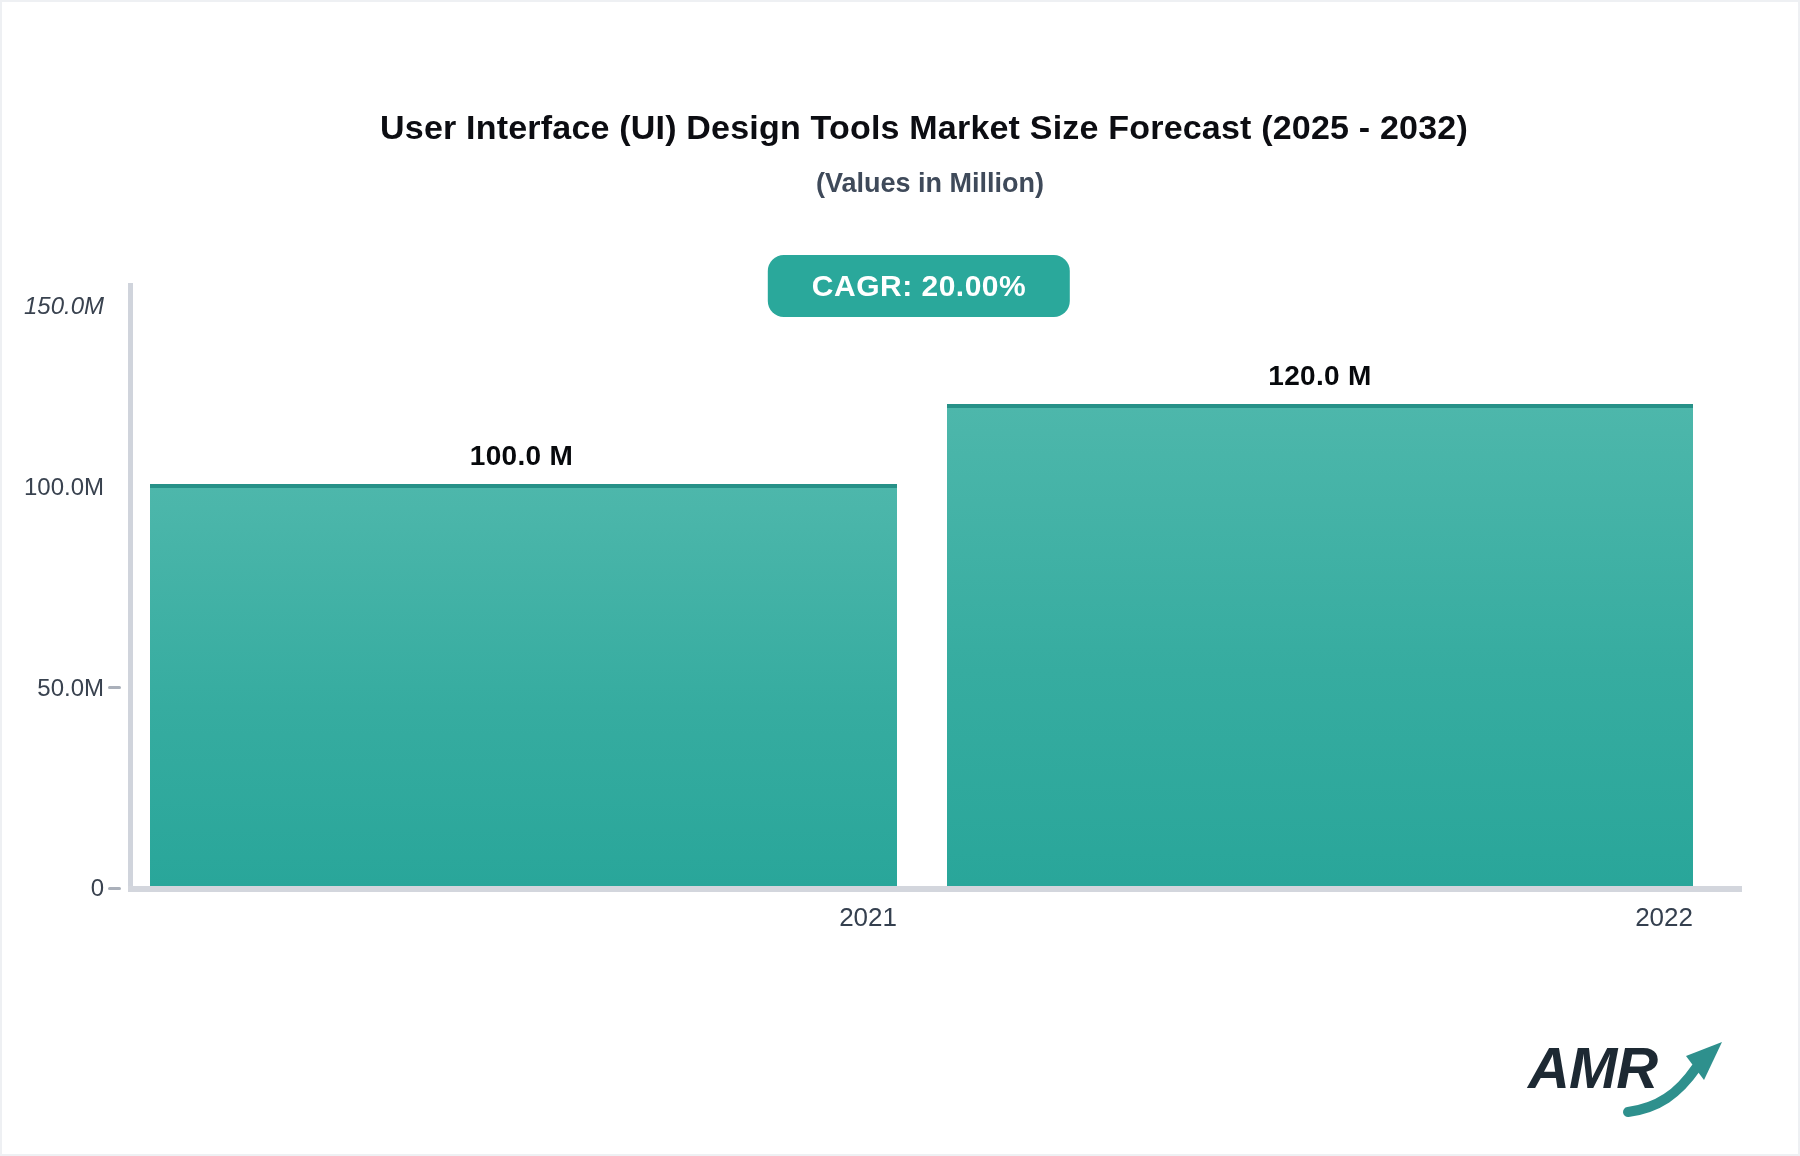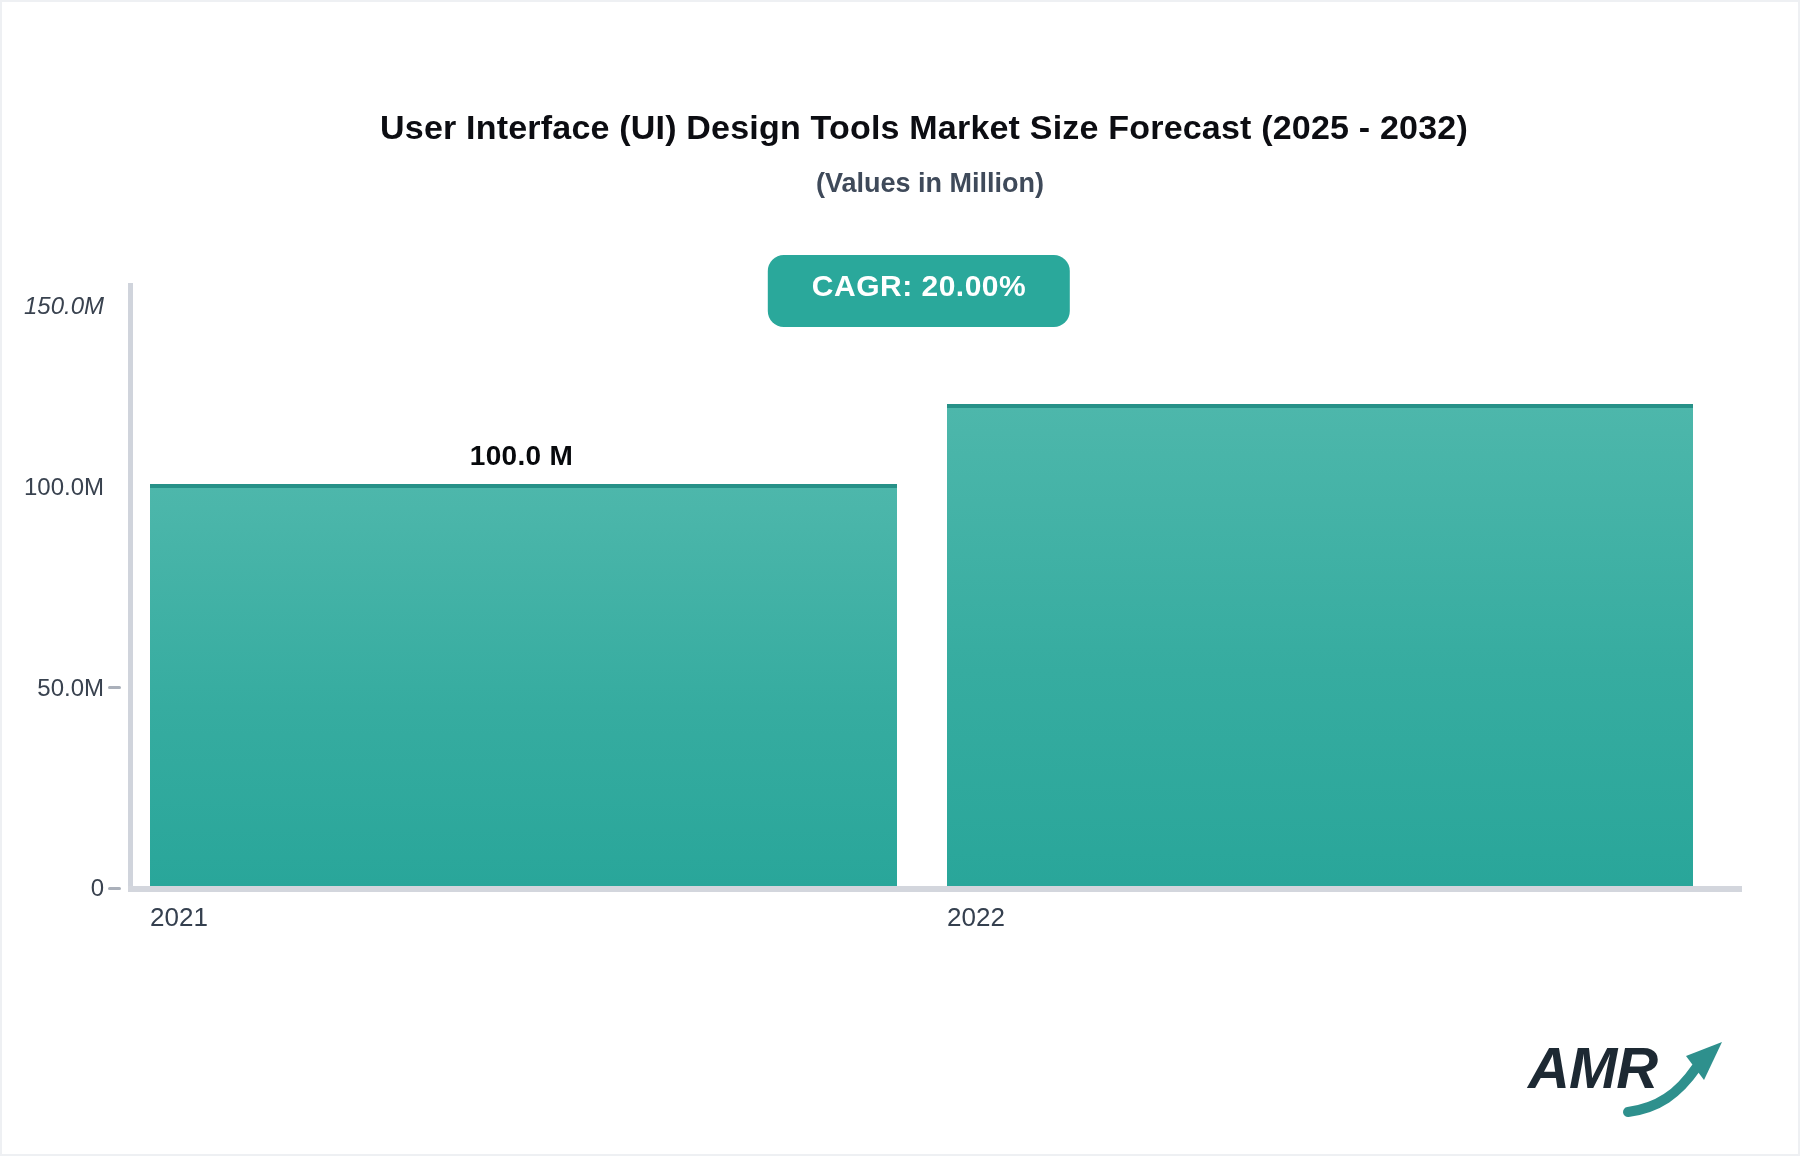--- a/index.html
+++ b/index.html
@@ -19,21 +19,21 @@
   }
   .chart-subtitle{
     position:absolute;top:168px;left:924px;transform:translateX(-50%);
     white-space:nowrap;
     font-size:27px;font-weight:700;color:#3f4a5a;margin-left:6px;
   }
   .cagr-badge{
     position:absolute;top:255px;left:919px;transform:translateX(-50%);
     background:#2aa89b;color:#ffffff;
     font-size:30px;font-weight:700;letter-spacing:.5px;
-    line-height:62px;height:72px;padding:0 44px;border-radius:16px;
+    line-height:62px;height:62px;padding:0 44px;border-radius:16px;
     white-space:nowrap;
   }
   
   .y-axis-line{position:absolute;left:128px;top:283px;width:5px;height:605px;background:#d0d4dc;}
   .x-axis-line{position:absolute;left:128px;top:886px;width:1614px;height:6px;background:#d3d6dd;}
   .y-tick-label{
     position:absolute;left:8px;width:96px;text-align:right;
     font-size:24px;color:#39424f;font-weight:500;line-height:28px;
   }
   .y-tick-label.t0{top:292px;font-style:italic;}
@@ -53,21 +53,21 @@
   .bar.b0{left:150px;width:747px;}
   .bar.b1{left:947px;width:746px;}
   .value-label{
     position:absolute;text-align:center;
     font-size:28px;font-weight:600;color:#07090c;letter-spacing:.3px;
     white-space:nowrap;
   }
   .value-label.v0{left:148px;width:747px;}
   .value-label.v1{left:947px;width:746px;}
   .x-tick-label{
-    position:absolute;top:902px;text-align:left;
+    position:absolute;top:902px;text-align:right;
     font-size:26px;font-weight:500;color:#35404f;
   }
   .x-tick-label.x0{left:150px;width:747px;}
   .x-tick-label.x1{left:947px;width:746px;}
   
   .logo{position:absolute;left:1528px;top:1028px;width:200px;height:90px;}
   .logo-text{
     position:absolute;left:0;top:6px;
     font-size:58px;font-weight:800;color:#1d2933;letter-spacing:-1px;
     font-family:"Liberation Sans", sans-serif;
@@ -91,20 +91,21 @@
   <div class="y-tick-label t1">100.0M</div>
   <div class="y-tick-label t2">50.0M</div>
   <div class="y-tick-label t3">0</div>
   <div class="tick-dash d2"></div>
   <div class="tick-dash d3"></div>
 
   <div class="value-label v0" id="vlabel-0" style="bottom: 684px;">100.0 M</div>
   <div class="bar b0" id="bar-0" style="height: 402px;"></div>
   <div class="x-tick-label x0">2021</div>
 
+  <div class="value-label v1" id="vlabel-1" style="bottom: 764px;">120.0 M</div>
   <div class="bar b1" id="bar-1" style="height: 482px;"></div>
   <div class="x-tick-label x1">2022</div>
 
   <div class="logo">
     <span class="logo-text">AMR</span>
     <svg class="logo-arrow" width="120" height="90" viewBox="0 0 120 90">
       <path d="M14 84 C 44 80, 64 66, 82 40" fill="none" stroke="#2e908d" stroke-width="10" stroke-linecap="round"></path>
       <polygon points="108,14 72,28 90,52" fill="#2e908d"></polygon>
     </svg>
   </div>

